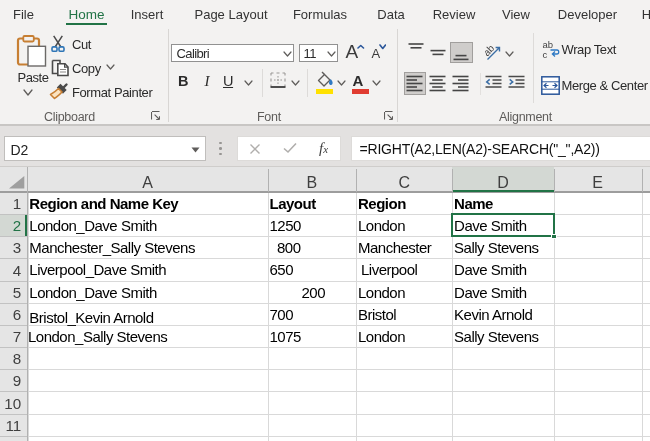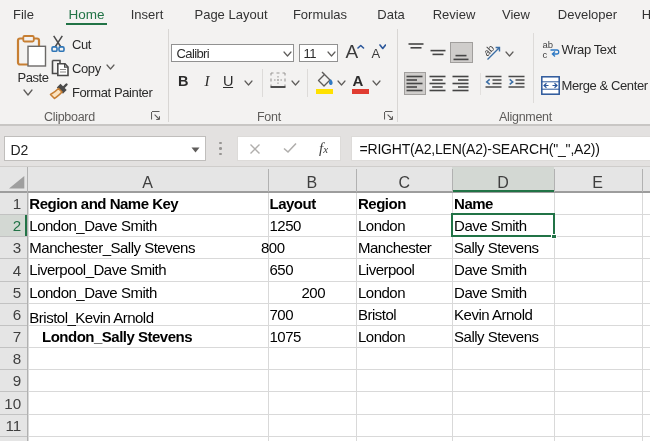--- a/index.html
+++ b/index.html
@@ -264,32 +264,32 @@
 <div class="rnum" style="top:439.8px">12</div>
 <div class="cell" style="left:29.3px;top:196.0px;font-weight:bold;">Region and Name Key</div>
 <div class="cell" style="left:269.5px;top:196.0px;font-weight:bold;">Layout</div>
 <div class="cell" style="left:358.0px;top:196.0px;font-weight:bold;">Region</div>
 <div class="cell" style="left:454.1px;top:196.0px;font-weight:bold;">Name</div>
 <div class="cell" style="left:29.3px;top:218.1px;">London_Dave Smith</div>
 <div class="cell" style="left:269.5px;top:218.1px;">1250</div>
 <div class="cell" style="left:358.0px;top:218.1px;">London</div>
 <div class="cell" style="left:454.1px;top:218.1px;">Dave Smith</div>
 <div class="cell" style="left:29.3px;top:240.2px;">Manchester_Sally Stevens</div>
-<div class="cell" style="left:261px;top:240.2px;">800</div>
+<div class="cell" style="left:277px;top:240.2px;">800</div>
 <div class="cell" style="left:358.0px;top:240.2px;">Manchester</div>
 <div class="cell" style="left:454.1px;top:240.2px;">Sally Stevens</div>
 <div class="cell" style="left:29.3px;top:262.4px;">Liverpool_Dave Smith</div>
 <div class="cell" style="left:269.5px;top:262.4px;">650</div>
-<div class="cell" style="left:358.0px;top:262.4px;">Liverpool</div>
+<div class="cell" style="left:337px;top:262.4px;padding-left:24px;">Liverpool</div>
 <div class="cell" style="left:454.1px;top:262.4px;">Dave Smith</div>
 <div class="cell" style="left:29.3px;top:284.6px;">London_Dave Smith</div>
 <div class="cell" style="left:269.5px;top:284.6px;padding-left:32px;">200</div>
 <div class="cell" style="left:358.0px;top:284.6px;">London</div>
 <div class="cell" style="left:454.1px;top:284.6px;">Dave Smith</div>
 <div class="cell" style="left:29.3px;top:310px;">Bristol_Kevin Arnold</div>
 <div class="cell" style="left:269.5px;top:306.7px;">700</div>
 <div class="cell" style="left:358.0px;top:306.7px;">Bristol</div>
 <div class="cell" style="left:454.1px;top:306.7px;">Kevin Arnold</div>
-<div class="cell" style="left:42px;top:328.8px;font-weight:bold;">London_Sally Stevens</div>
+<div class="cell" style="left:28px;top:328.8px;">London_Sally Stevens</div>
 <div class="cell" style="left:269.5px;top:328.8px;">1075</div>
 <div class="cell" style="left:358.0px;top:328.8px;">London</div>
 <div class="cell" style="left:454.1px;top:328.8px;">Sally Stevens</div>
 <div class="ab" style="left:451.3px;top:213.2px;width:103.4px;height:24.2px;border:2px solid #217346"></div>
 <div class="ab" style="left:551.2px;top:233.8px;width:5.5px;height:5.5px;background:#217346;border:1px solid #fff"></div>
 </body></html>

